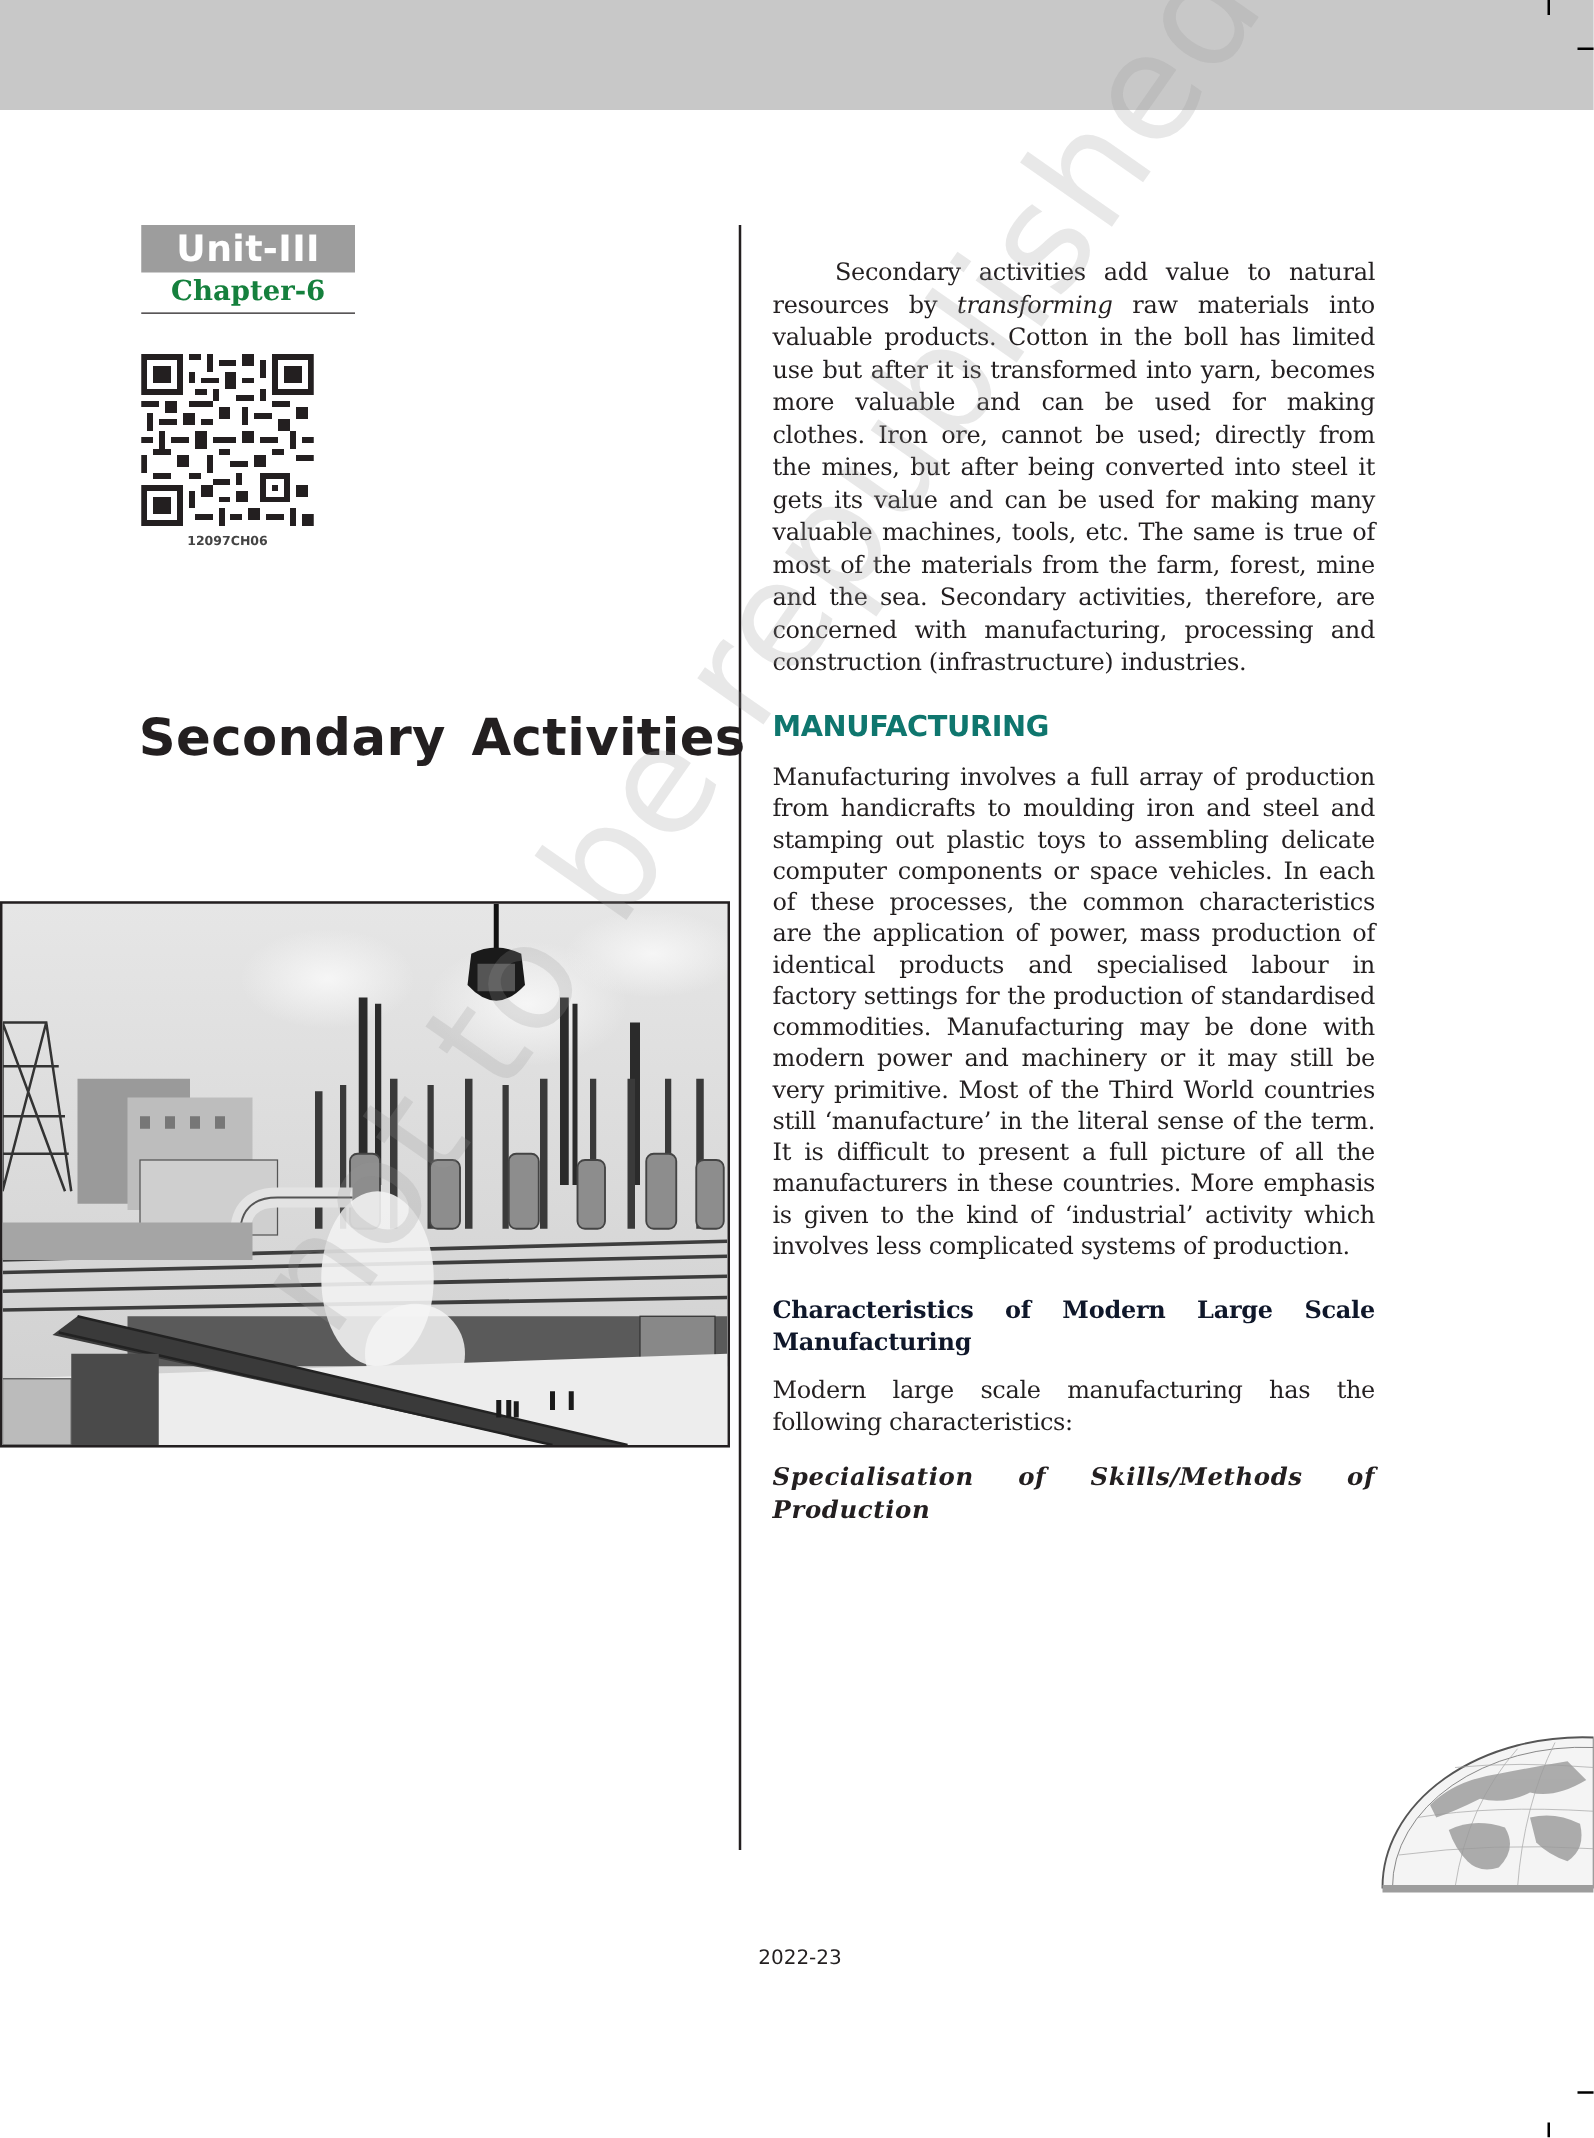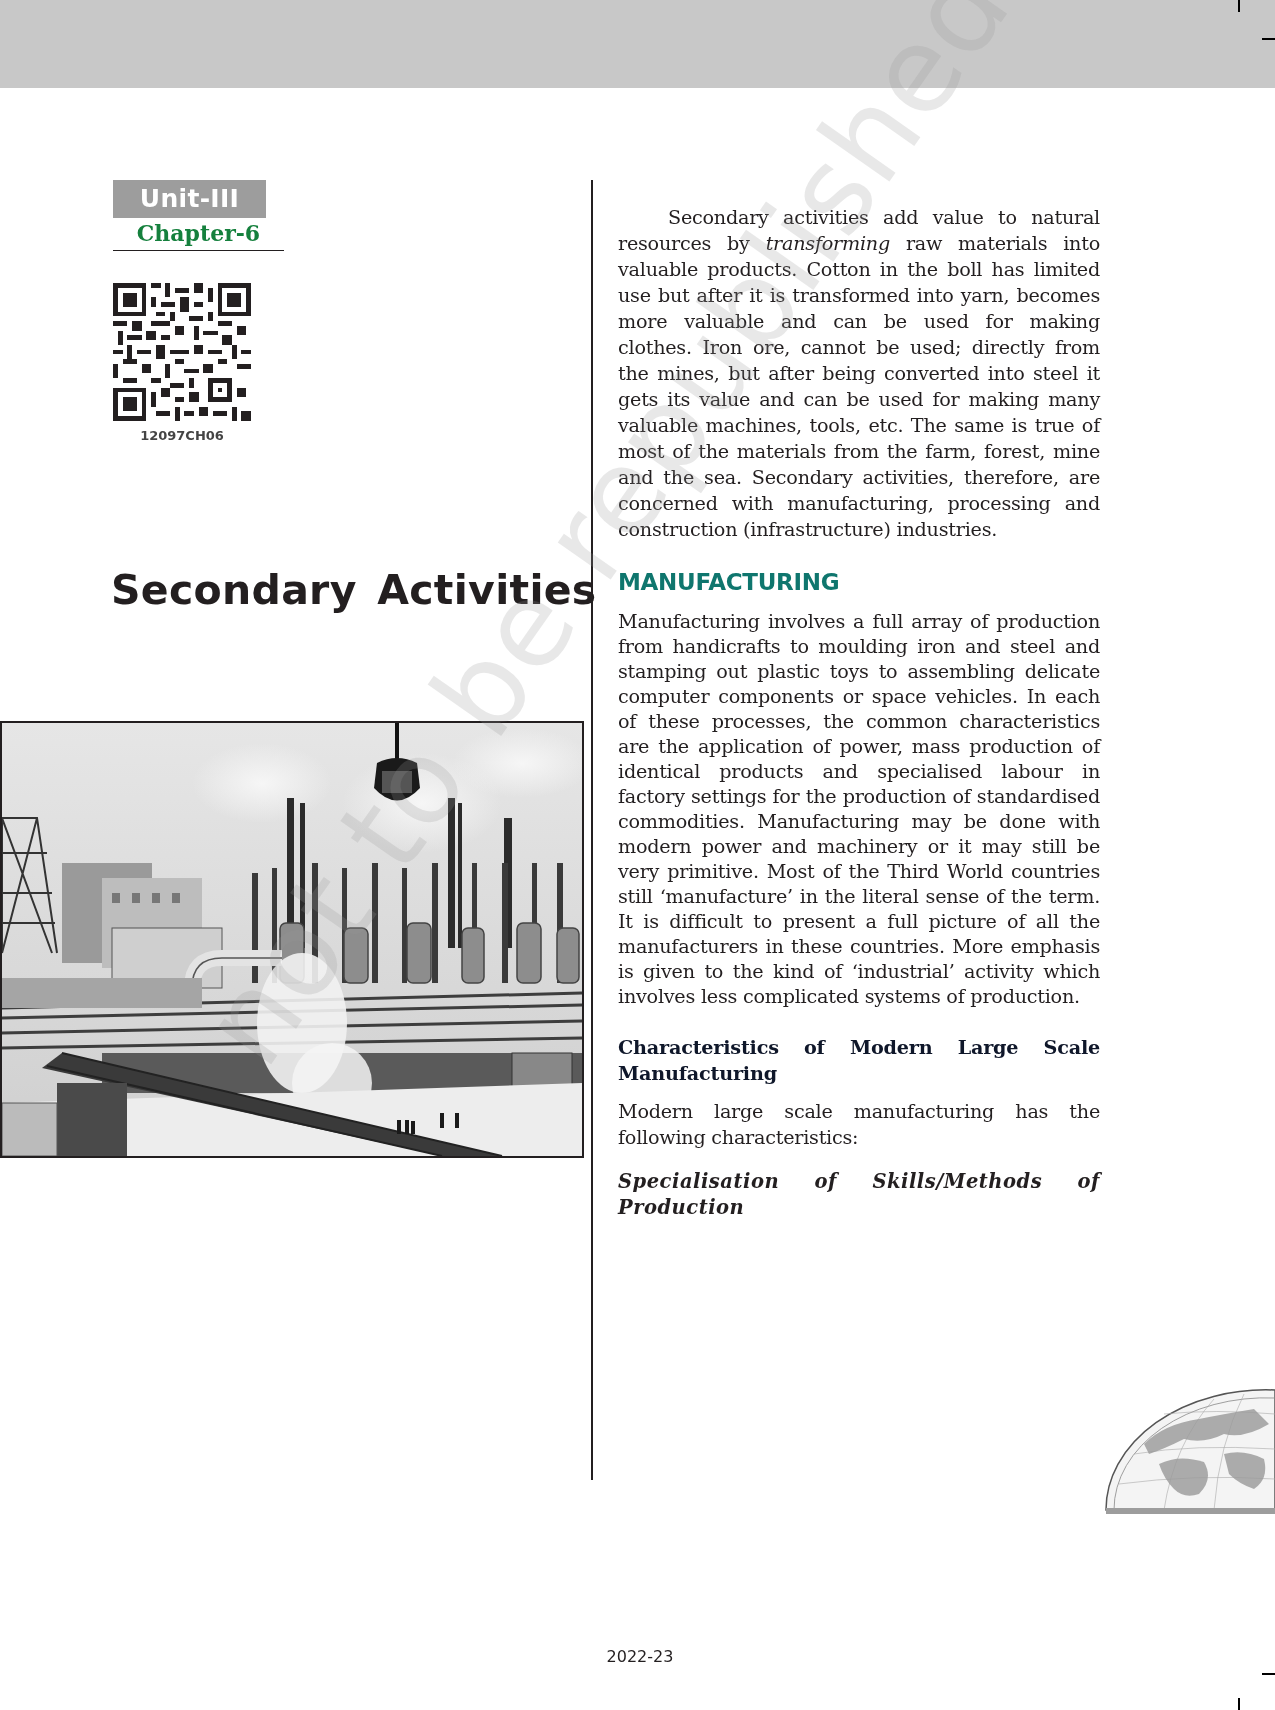--- a/index.html
+++ b/index.html
@@ -3,30 +3,30 @@
   <meta charset="utf-8">
   <style>
     * { box-sizing: border-box; margin: 0; padding: 0; }
     html, body { width: 1275px; height: 1710px; background: #ffffff; overflow: hidden; }
     body { position: relative; font-family: "DejaVu Serif", serif; color: #231f20; }
 
     .top-band { position: absolute; left: 0; top: 0; width: 1275px; height: 88px; background: #c8c8c8; }
     .crop-mark { position: absolute; background: #000; }
 
     
-    .unit-box { position: absolute; left: 113px; top: 180px; width: 153px; height: 38px; background: #9d9d9d;
-      color: #ffffff; font-family: "DejaVu Sans", sans-serif; font-weight: bold; font-size: 25px;
+    .unit-box { position: absolute; left: 113px; top: 180px; width: 171px; height: 38px; background: #9d9d9d;
+      color: #ffffff; font-family: "DejaVu Sans", sans-serif; font-weight: bold; font-size: 29px;
       text-align: center; line-height: 38px; letter-spacing: 0.3px; }
     .chapter-label { position: absolute; left: 113px; top: 218px; width: 171px; height: 33px;
       font-family: "DejaVu Serif", serif; font-weight: bold; font-size: 22px; text-align: center; line-height: 30px;
       color: #15803d; border-bottom: 1.5px solid #231f20; }
 
     .qr { position: absolute; left: 113px; top: 283px; width: 138px; height: 138px; }
     .qr-code-label { position: absolute; left: 113px; top: 428px; width: 138px; text-align: center;
-      font-family: "DejaVu Sans", sans-serif; font-size: 13px; color: #444; font-weight: bold; }
+      font-family: "DejaVu Sans", sans-serif; font-size: 10px; color: #444; font-weight: bold; }
 
     .chapter-title { position: absolute; left: 111px; top: 566px; width: 470px;
       font-family: "DejaVu Sans", sans-serif; font-weight: bold; font-size: 41px; letter-spacing: 0.3px;
       color: #231f20; word-spacing: 6px; white-space: nowrap; }
 
     .photo { position: absolute; left: 0px; top: 721px; width: 584px; height: 437px; border: 2px solid #231f20;
       overflow: hidden; background: #d9d9d9; }
 
     .col-divider { position: absolute; left: 591px; top: 180px; width: 2px; height: 1300px; background: #231f20; }
 
@@ -38,21 +38,21 @@
     .section-heading { font-family: "DejaVu Sans", sans-serif; font-weight: bold; font-size: 23px;
       color: #0f766e; margin-top: 26px; margin-bottom: 14px; letter-spacing: -0.3px; }
     .sub-heading { font-family: "DejaVu Serif", serif; font-weight: bold; font-size: 19.2px; line-height: 26px;
       text-align: justify; color: #0f172a; margin-top: 26px; margin-bottom: 12px; letter-spacing: -0.2px; }
     .subsub-heading { font-family: "DejaVu Serif", serif; font-weight: bold; font-style: italic; font-size: 19.5px;
       line-height: 26px; text-align: justify; color: #231f20; margin-top: 18px; margin-bottom: 12px; letter-spacing: 0.5px; }
     .para.tight { line-height: 25px; }
 
     .globe { position: absolute; left: 1104px; top: 1384px; width: 171px; height: 132px; }
 
-    .footer-year { position: absolute; left: 560px; top: 1647px; width: 160px; text-align: center;
+    .footer-year { position: absolute; left: 560px; top: 1556px; width: 160px; text-align: center;
       font-family: "DejaVu Sans", sans-serif; font-size: 16px; color: #231f20; }
 
     .watermark { position: absolute; left: 0; top: 0; width: 1275px; height: 1710px; pointer-events: none; overflow: hidden; }
     .watermark span { position: absolute; left: 175px; top: 1010px; transform-origin: left top; transform: rotate(-55deg);
       font-family: "DejaVu Sans", sans-serif; font-size: 118px; color: rgba(150,150,150,0.22); white-space: nowrap;
       letter-spacing: 2px; }
   </style>
 </head>
 <body>
 

